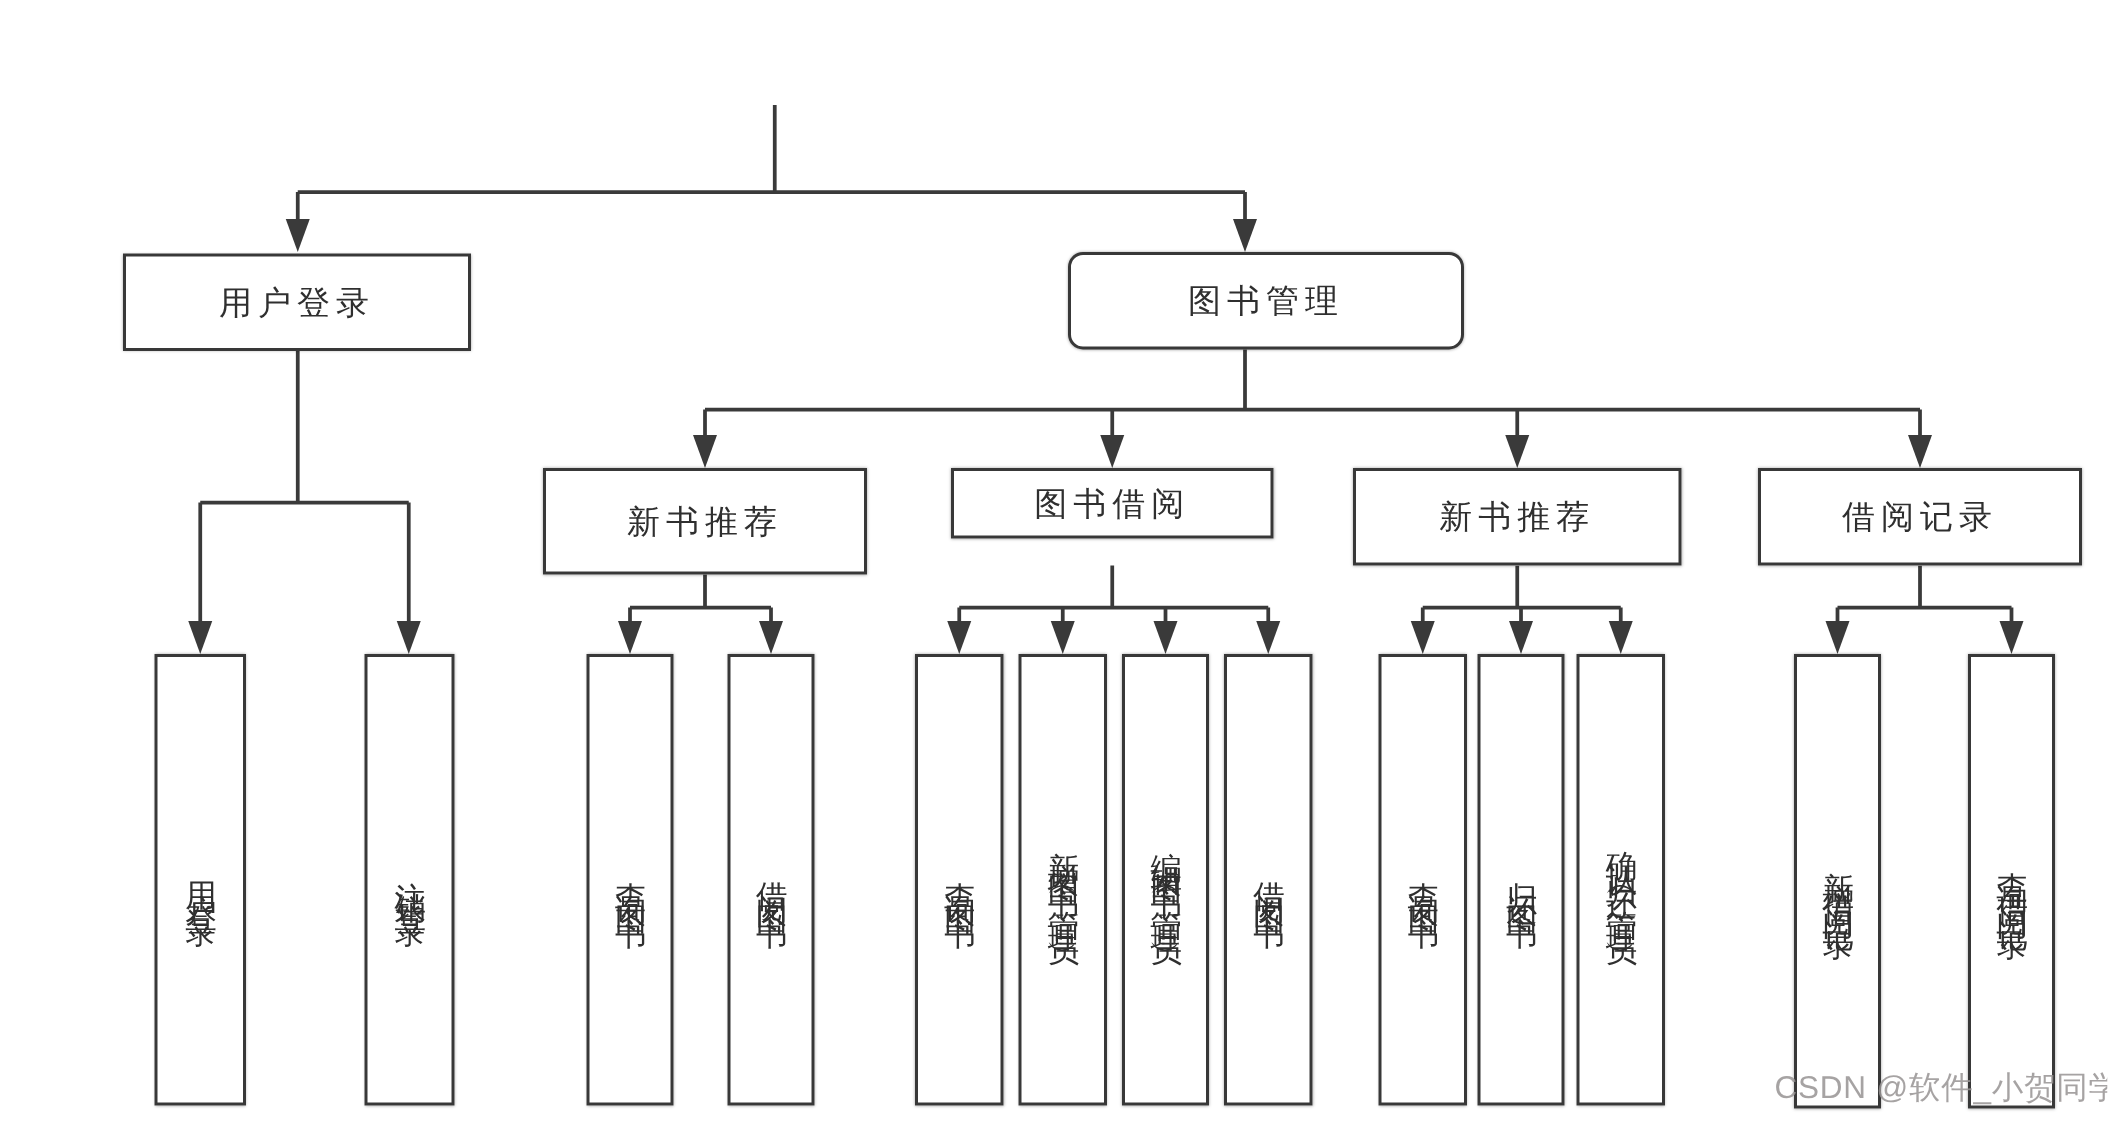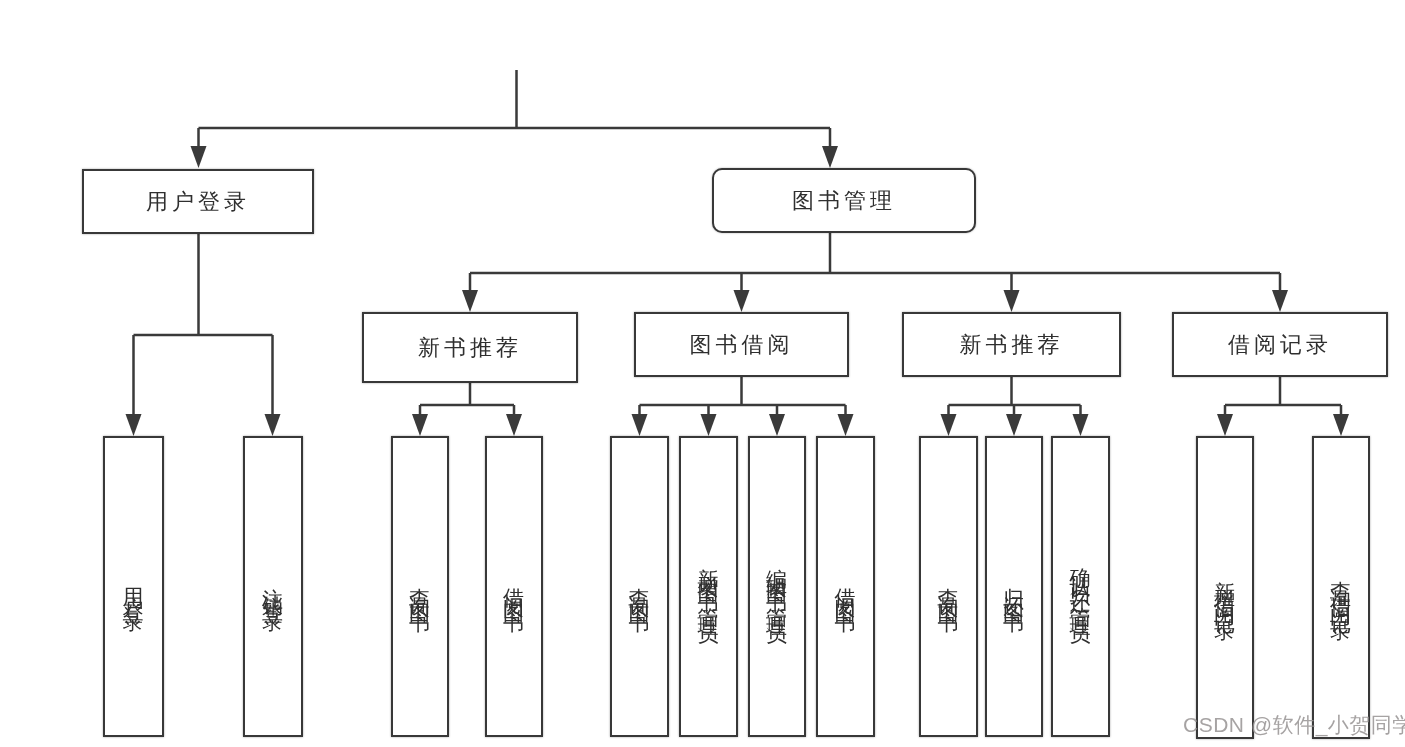--- a/index.html
+++ b/index.html
@@ -106,21 +106,21 @@
       <polygon points="1217,414 1233,414 1225,436"></polygon>
       <polygon points="1333,414 1349,414 1341,436"></polygon>
     </g>
   </svg>
 
 
   <div class="box" style="left:82px; top:169px; width:232px; height:65px;">用户登录</div>
   <div class="box" style="left:712px; top:168px; width:264px; height:65px;border-radius:10px;">图书管理</div>
 
   <div class="box" style="left:362px; top:312px; width:216px; height:71px;">新书推荐</div>
-  <div class="box" style="left:634px; top:312px; width:215px; height:65px;font-family:Liberation Mono, monospace;">图书借阅</div>
+  <div class="box" style="left:634px; top:312px; width:215px; height:47px;font-family:Liberation Mono, monospace;">图书借阅</div>
   <div class="box" style="left:902px; top:312px; width:219px; height:65px;">新书推荐</div>
   <div class="box" style="left:1172px; top:312px; width:216px; height:65px;">借阅记录</div>
 
   <div class="box leaf" style="left:103px; top:436px; width:61px; height:301px;">
     <span class="vtext">用户登录</span>
   </div>
   <div class="box leaf" style="left:243px; top:436px; width:60px; height:301px;">
     <span class="vtext">注销登录</span>
   </div>
 

